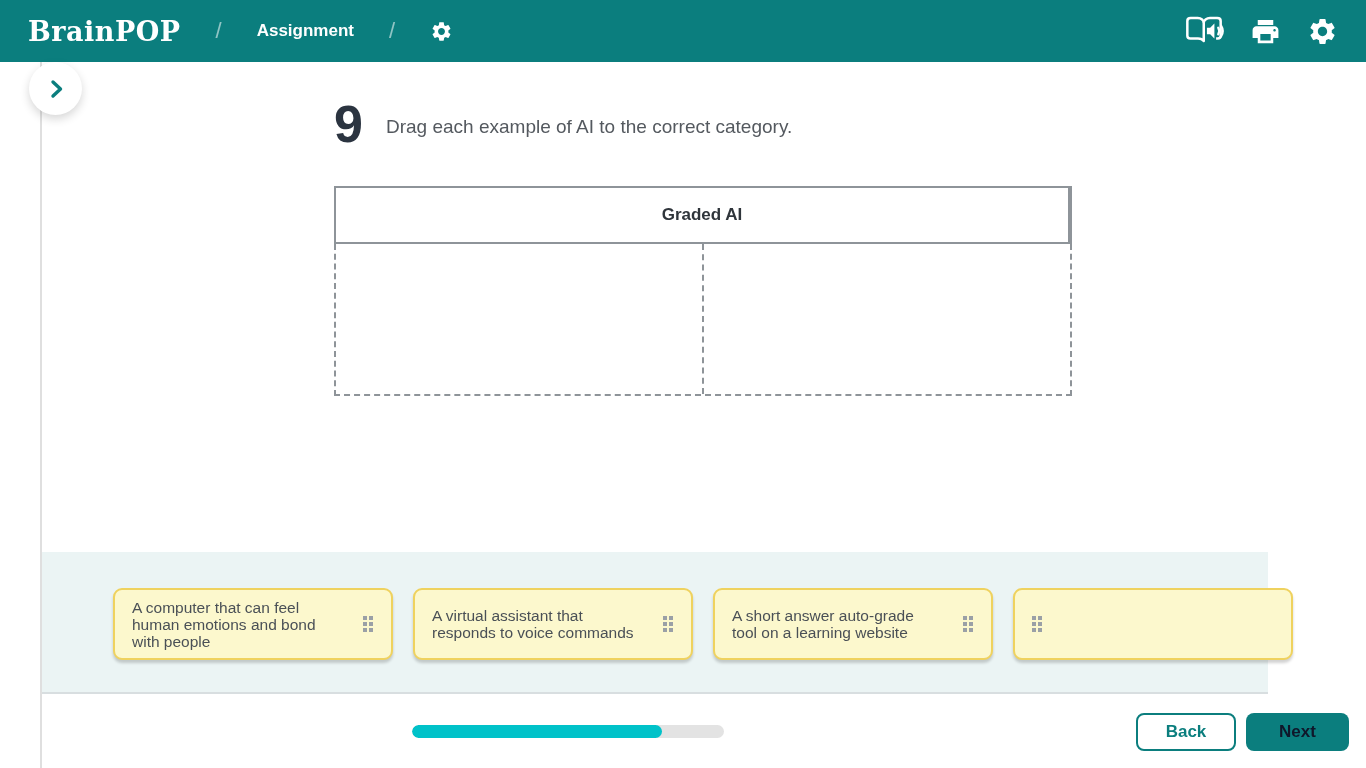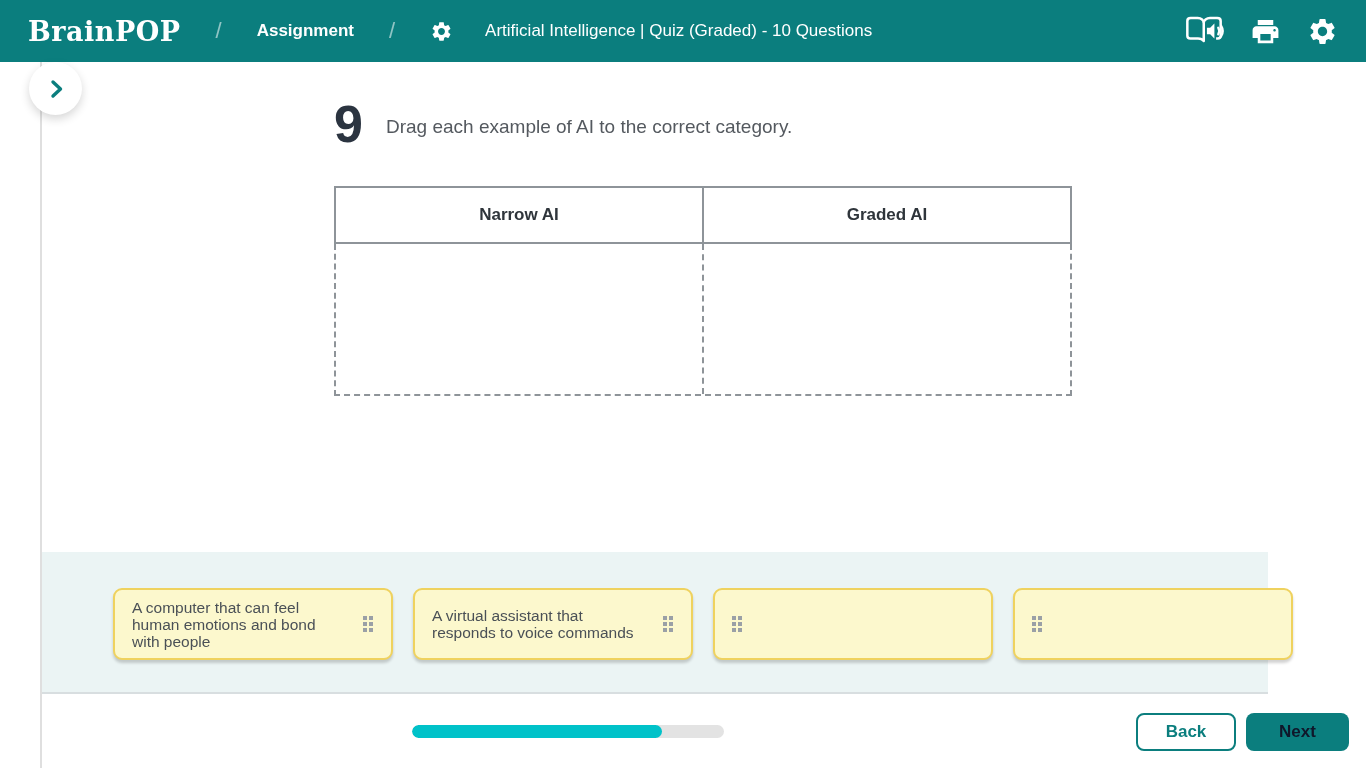--- a/index.html
+++ b/index.html
@@ -78,21 +78,20 @@
   <header class="topbar">
     <div class="brand">BrainPOP</div>
     <span class="sep">/</span>
     <span class="crumb">Assignment</span>
     <span class="sep">/</span>
     <span class="gear-sm">
       <svg width="23" height="23" viewBox="0 0 24 24" fill="#ffffff">
           <path d="M19.14 12.94c.04-.3.06-.61.06-.94 0-.32-.02-.64-.07-.94l2.03-1.58c.18-.14.23-.41.12-.61l-1.92-3.32c-.12-.22-.37-.29-.59-.22l-2.39.96c-.5-.38-1.03-.7-1.62-.94l-.36-2.54c-.04-.24-.24-.41-.48-.41h-3.84c-.24 0-.43.17-.47.41l-.36 2.54c-.59.24-1.13.57-1.62.94l-2.39-.96c-.22-.08-.47 0-.59.22L2.74 8.87c-.12.21-.08.47.12.61l2.03 1.58c-.05.3-.09.63-.09.94s.02.64.07.94l-2.03 1.58c-.18.14-.23.41-.12.61l1.92 3.32c.12.22.37.29.59.22l2.39-.96c.5.38 1.03.7 1.62.94l.36 2.54c.05.24.24.41.48.41h3.84c.24 0 .44-.17.47-.41l.36-2.54c.59-.24 1.13-.56 1.62-.94l2.39.96c.22.08.47 0 .59-.22l1.92-3.32c.12-.22.07-.47-.12-.61l-2.01-1.58zM12 15.6c-1.98 0-3.6-1.62-3.6-3.6s1.62-3.6 3.6-3.6 3.6 1.62 3.6 3.6-1.62 3.6-3.6 3.6z"></path>
         </svg>
     </span>
-    <span class="quiz-title">Artificial Intelligence | Quiz (Graded) - 10 Questions</span>
 
     <div class="topbar-icons">
       <button class="icon-btn" aria-label="read aloud">
         <svg width="40" height="34" viewBox="0 0 48 40" fill="none">
           <path d="M4 8 C4 5.8 5.6 4.5 8 4.5 H16.5 C20.8 4.5 23.7 7.2 23.7 10 V32 C22.2 30 19.8 29 16.8 29 H7.5 C5.3 29 4 27.8 4 25.8 Z" stroke="#ffffff" stroke-width="3" stroke-linejoin="round"></path>
           <path d="M44 8 C44 5.8 42.4 4.5 40 4.5 H31.2 C27 4.5 23.7 7.2 23.7 10 M44 8 V25.8 C44 27.8 42.7 29 40.5 29 H36" stroke="#ffffff" stroke-width="3" stroke-linejoin="round"></path>
           <path d="M26.5 15 h4.5 l6.5 -6.5 v23 l-6.5 -6.5 h-4.5 z" fill="#ffffff" stroke="#0b7e7e" stroke-width="2"></path>
           <path d="M41 16 a7.5 7.5 0 0 1 0 8" stroke="#ffffff" stroke-width="2.6" stroke-linecap="round"></path>
           <path d="M44.5 13.5 a12 12 0 0 1 0 13" stroke="#ffffff" stroke-width="2.6" stroke-linecap="round"></path>
         </svg>
@@ -117,21 +116,20 @@
           <polyline points="9,5 16.5,12 9,19" stroke="#0b7e7e" stroke-width="3.4" stroke-linecap="round" stroke-linejoin="round"></polyline>
         </svg>
     </span>
   </button>
 
   <div class="q-number">9</div>
   <div class="q-prompt">Drag each example of AI to the correct category.</div>
 
   <div class="quiz-table">
     <div class="qt-head">
-      <div class="cell">Narrow AI</div>
       <div class="cell">Graded AI</div>
     </div>
     <div class="qt-drop">
       <div class="dropzone"></div>
       <div class="dropzone"></div>
     </div>
   </div>
 
   <div class="tray">
     <div class="card card-1">
@@ -150,20 +148,21 @@
       <span class="drag-handle">
           <i></i>
           <i></i>
           <i></i>
           <i></i>
           <i></i>
           <i></i>
         </span>
     </div>
     <div class="card card-3">
+      <span class="card-text">A short answer auto-grade tool on a learning website</span>
       <span class="drag-handle">
           <i></i>
           <i></i>
           <i></i>
           <i></i>
           <i></i>
           <i></i>
         </span>
     </div>
     <div class="card card-4">

